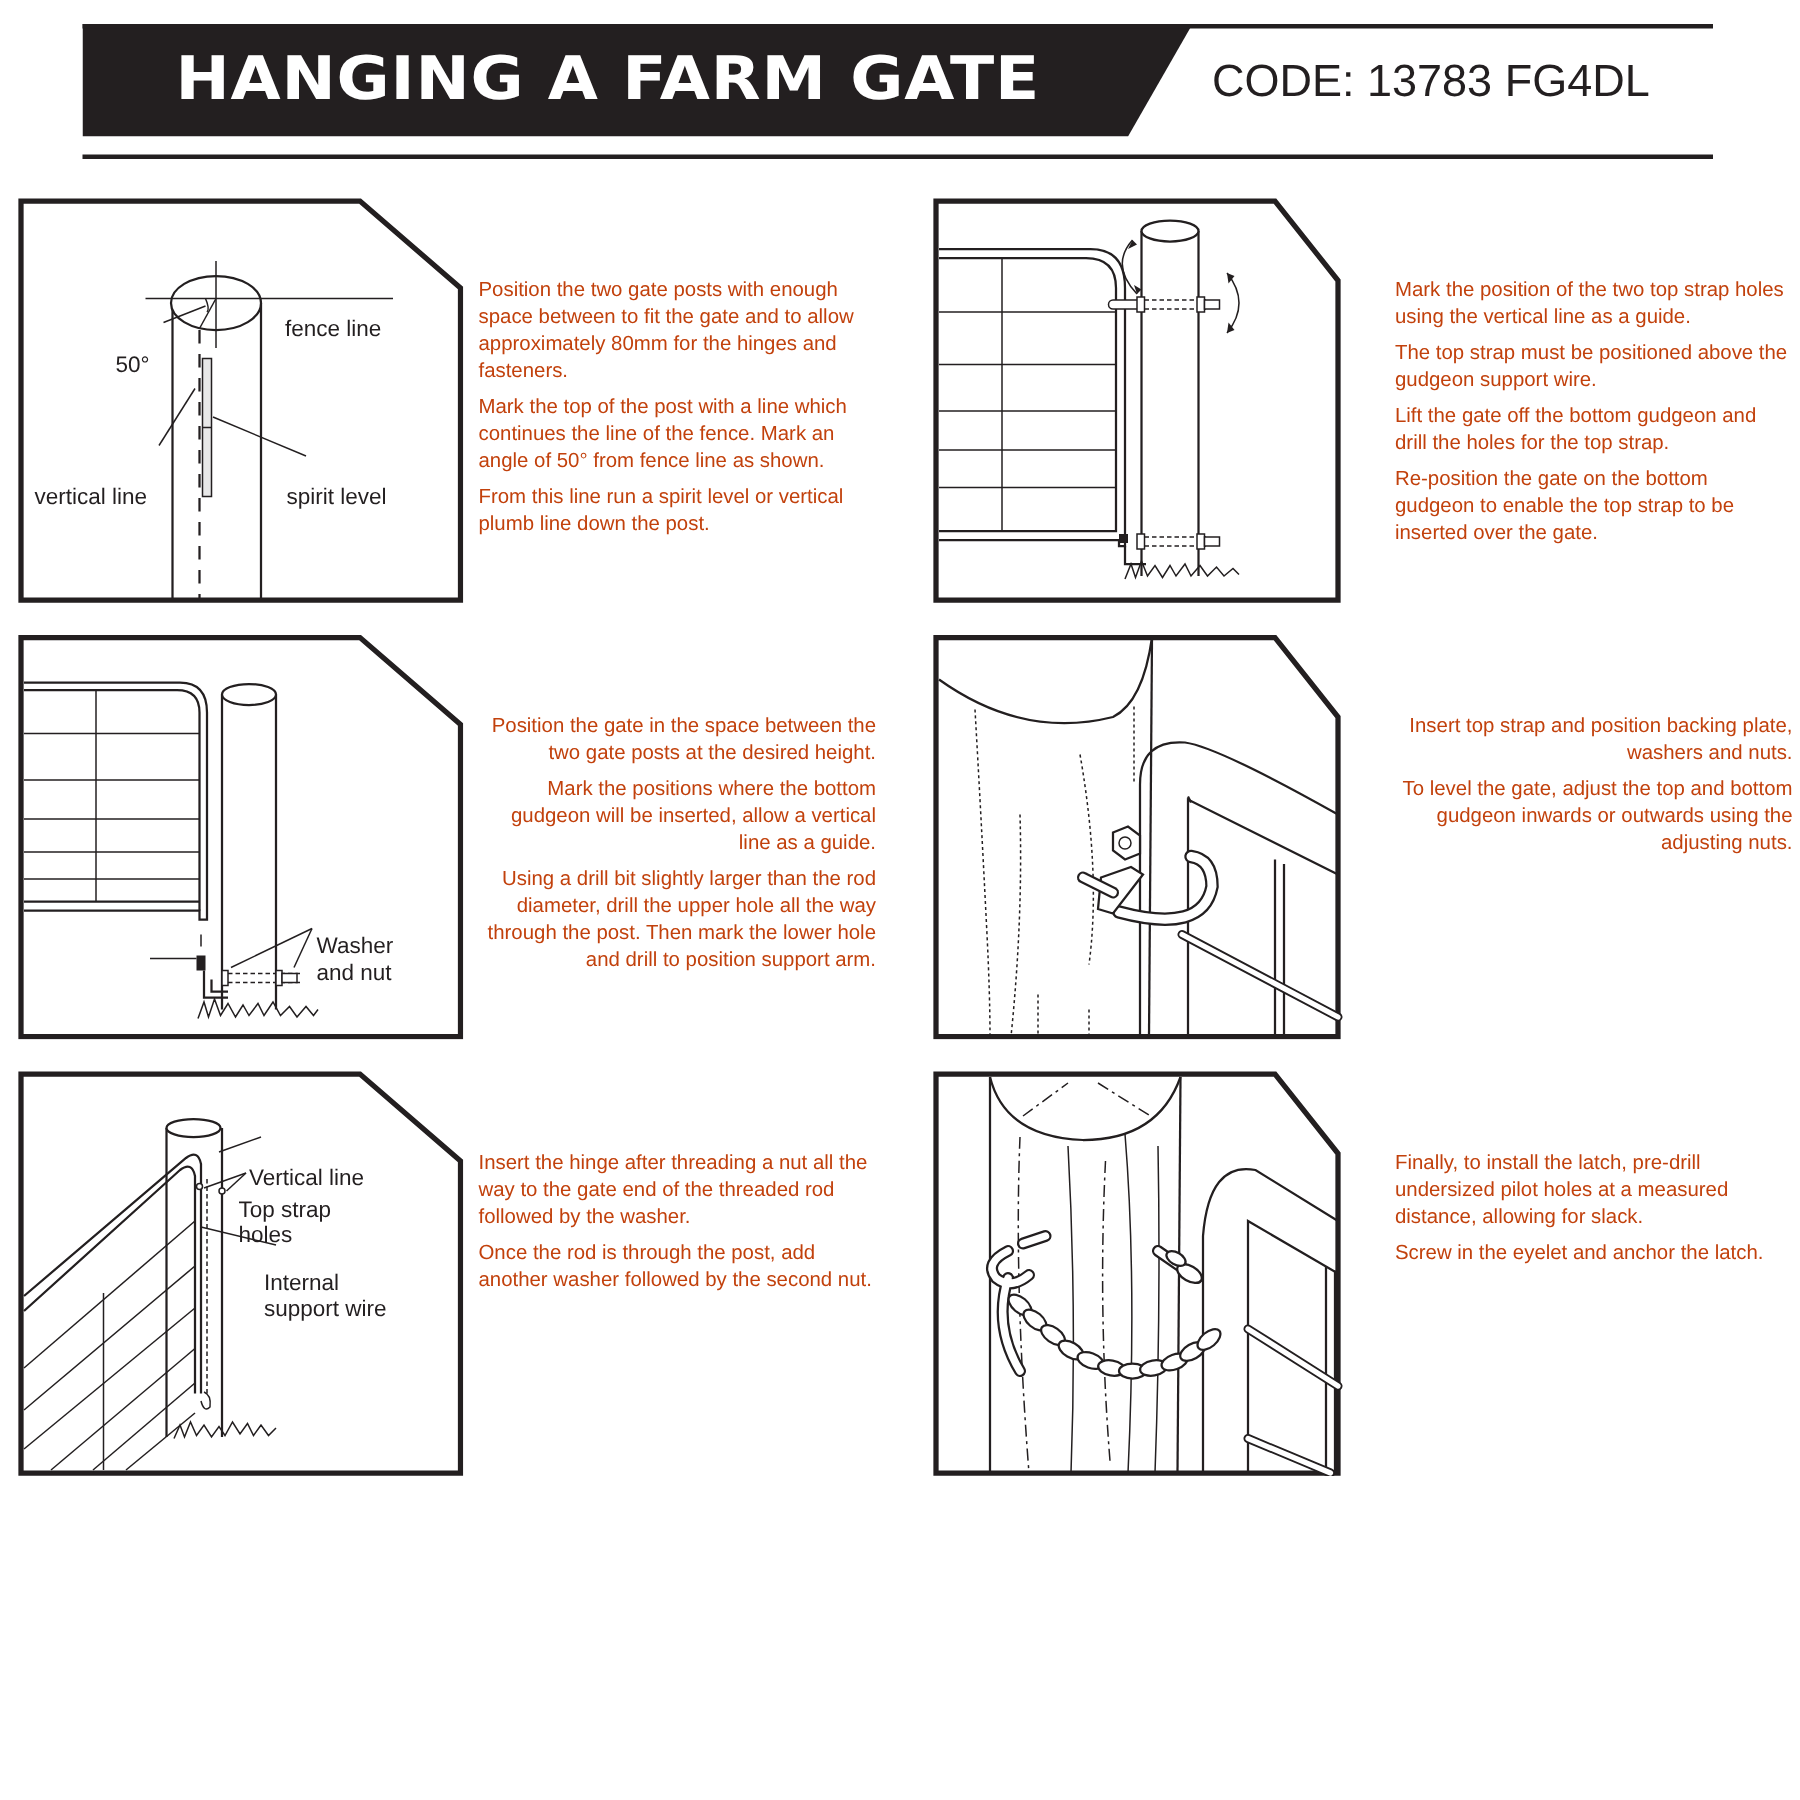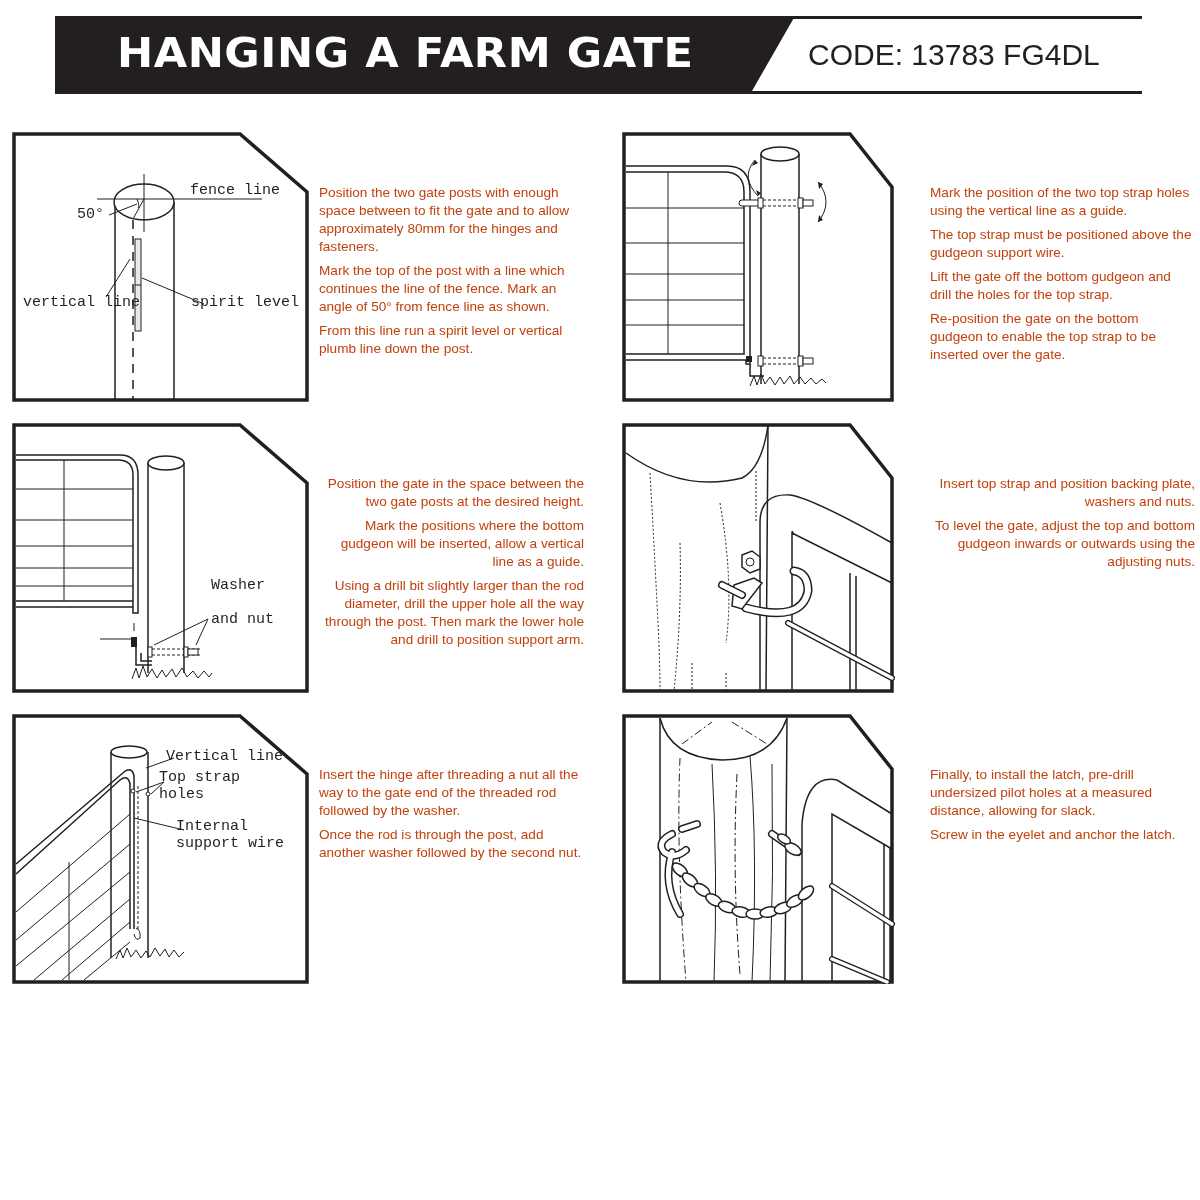--- a/index.html
+++ b/index.html
@@ -14,21 +14,21 @@
       overflow: hidden;
       font-family: "Liberation Sans", "DejaVu Sans", sans-serif;
       color: #231f20;
     }
     
     .banner {
       position: absolute;
       left: 55px;
       top: 16px;
       width: 1087px;
-      height: 78px;
+      height: 90px;
     }
     .banner .rule-top {
       position: absolute;
       left: 0; top: 0;
       width: 1087px; height: 3px;
       background: #231f20;
     }
     .banner .rule-bottom {
       position: absolute;
       left: 0; bottom: 0;
@@ -73,25 +73,26 @@
       font-family: "Liberation Sans", sans-serif;
       font-size: 13.6px;
       line-height: 18px;
       color: #c2410c;
     }
     .desc p {
       margin: 0 0 6px 0;
     }
     .label {
       position: absolute;
-      font-family: Liberation Mono, monospace;
+      font-family: Liberation Sans, sans-serif;
       font-size: 15px;
       color: #231f20;
       white-space: nowrap;
       line-height: 17px;
+      margin-top: 29px;
     }
   </style>
 </head>
 <body>
 
 <div class="banner">
   <svg class="black" width="1087" height="75" viewBox="0 0 1087 75">
     <polygon points="0,0 740,0 697,75 0,75" fill="#231f20"></polygon>
   </svg>
   <div class="rule-top"></div>
@@ -161,21 +162,21 @@
     <rect x="172" y="224" width="4" height="10" fill="#fff" stroke="#231f20" stroke-width="1"></rect>
     <rect x="176" y="226" width="10" height="6" fill="#fff" stroke="#231f20" stroke-width="1"></rect>
 
     <line x1="88" y1="216" x2="119" y2="216" stroke="#231f20" stroke-width="1"></line>
     <line x1="122" y1="200" x2="122" y2="208" stroke="#231f20" stroke-width="1"></line>
     <line x1="196" y1="196" x2="142" y2="222" stroke="#231f20" stroke-width="1"></line>
     <line x1="196" y1="196" x2="184" y2="222" stroke="#231f20" stroke-width="1"></line>
 
     <path d="M120,256 L124,245 L127,255 L131,243 L135,254 L140,246 L145,255 L150,247 L154,254 L160,246 L164,254 L170,245 L175,254 L181,248 L186,255 L192,248 L197,254 L200,250" fill="none" stroke="#231f20" stroke-width="1"></path>
   </svg>
-  <div class="label" style="left:199px; top:154px;">Washer</div>
+  <div class="label" style="left:199px; top:170px;">Washer</div>
   <div class="label" style="left:199px; top:188px;">and nut</div>
 </div>
 <div class="desc" style="left:319px; top:475px;text-align:right;">
   <p>Position the gate in the space between the two gate posts at the desired height.</p>
   <p>Mark the positions where the bottom gudgeon will be inserted, allow a vertical line as a guide.</p>
   <p>Using a drill bit slightly larger than the rod diameter, drill the upper hole all the way through the post. Then mark the lower hole and drill to position support arm.</p>
 </div>
 
 <div class="panel" style="left:12px; top:714px;">
   <svg width="297" height="270" viewBox="0 0 297 270">

